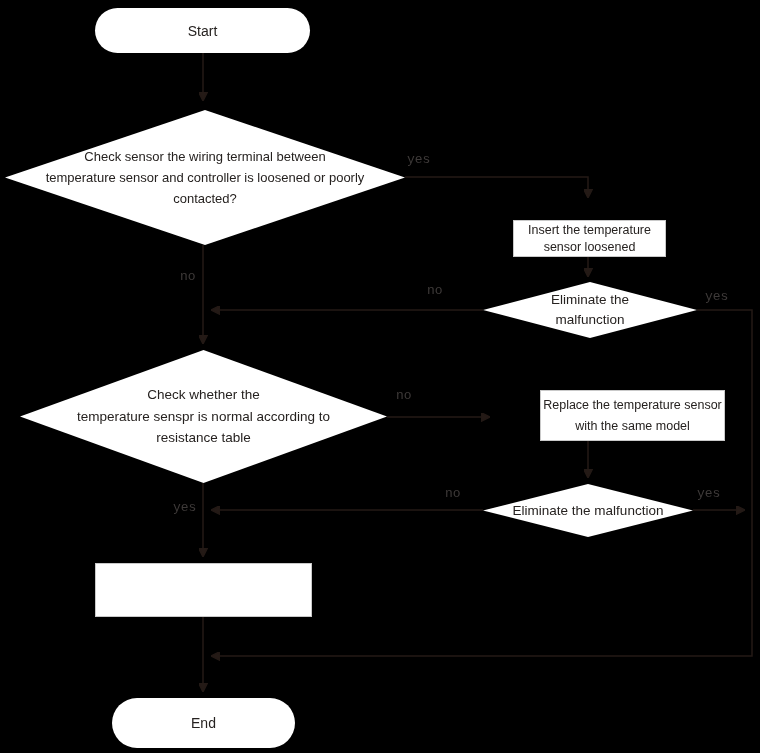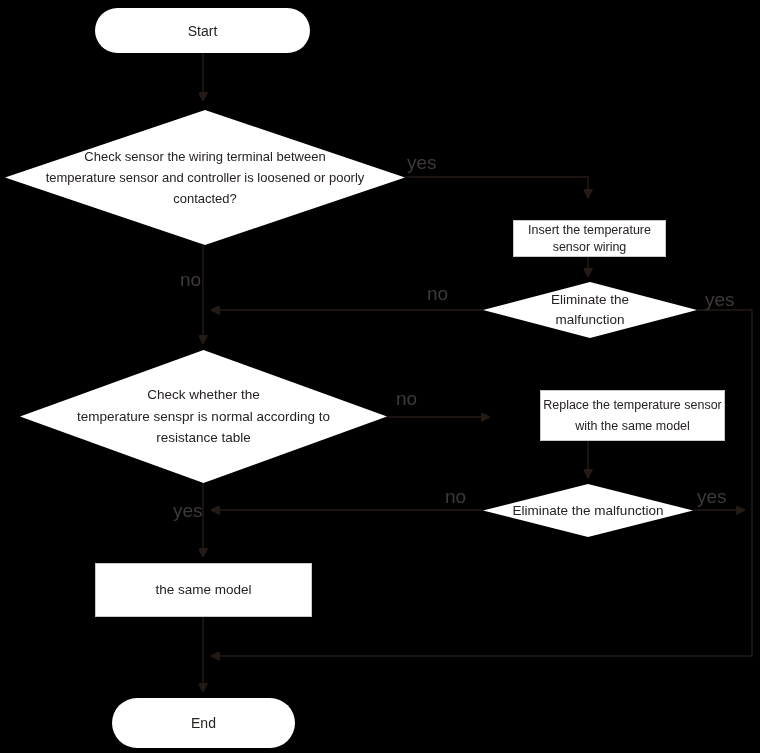--- a/index.html
+++ b/index.html
@@ -53,22 +53,23 @@
   .diamond.d-elim2  { left: 483px; top: 484px; width: 210px; height: 53px;  font-size: 13.5px; }
 
   .process { border: 1px solid var(--rect-border); }
   .process.p-insert     { left: 513px; top: 220px; width: 153px; height: 37px; font-size: 12.5px; line-height: 17px; }
   .process.p-sensor     { left: 496px; top: 390px; width: 185px; height: 51px; font-size: 12.5px; line-height: 21px; margin-left: 44px; }
   .process.p-controller { left: 95px;  top: 563px; width: 217px; height: 54px; font-size: 13.5px; line-height: 24px; }
 
   .edge-label {
     position: absolute;
     color: var(--label);
-    font-size: 19px;
+    font-size: 13px;
     white-space: nowrap;
+    font-family: Liberation Mono, monospace;
   }
   .lbl-wiring-yes { left: 407px; top: 152px; }
   .lbl-wiring-no  { left: 180px; top: 269px; }
   .lbl-elim1-no   { left: 427px; top: 283px; }
   .lbl-elim1-yes  { left: 705px; top: 289px; }
   .lbl-sensor-no  { left: 396px; top: 388px; }
   .lbl-sensor-yes { left: 173px; top: 500px; }
   .lbl-elim2-no   { left: 445px; top: 486px; }
   .lbl-elim2-yes  { left: 697px; top: 486px; }
 </style>
@@ -102,21 +103,21 @@
   </div>
 
   <div class="node diamond d-wiring">
     <div>Check sensor the wiring terminal between</div>
     <div>temperature sensor and controller is loosened or poorly</div>
     <div>contacted?</div>
   </div>
 
   <div class="node process p-insert">
     <div>Insert the temperature</div>
-    <div>sensor wiring</div>
+    <div>sensor loosened</div>
   </div>
 
   <div class="node diamond d-elim1">
     <div>Eliminate the</div>
     <div>malfunction</div>
   </div>
 
   <div class="node diamond d-sensor">
     <div>Check whether the</div>
     <div>temperature senspr is normal according to</div>
@@ -126,21 +127,20 @@
   <div class="node process p-sensor">
     <div>Replace the temperature sensor</div>
     <div>with the same model</div>
   </div>
 
   <div class="node diamond d-elim2">
     <div>Eliminate the malfunction</div>
   </div>
 
   <div class="node process p-controller">
-    <div>the same model</div>
   </div>
 
   <div class="node stadium end">
     <div>End</div>
   </div>
 
   <span class="edge-label lbl-wiring-yes">yes</span>
   <span class="edge-label lbl-wiring-no">no</span>
   <span class="edge-label lbl-elim1-no">no</span>
   <span class="edge-label lbl-elim1-yes">yes</span>

